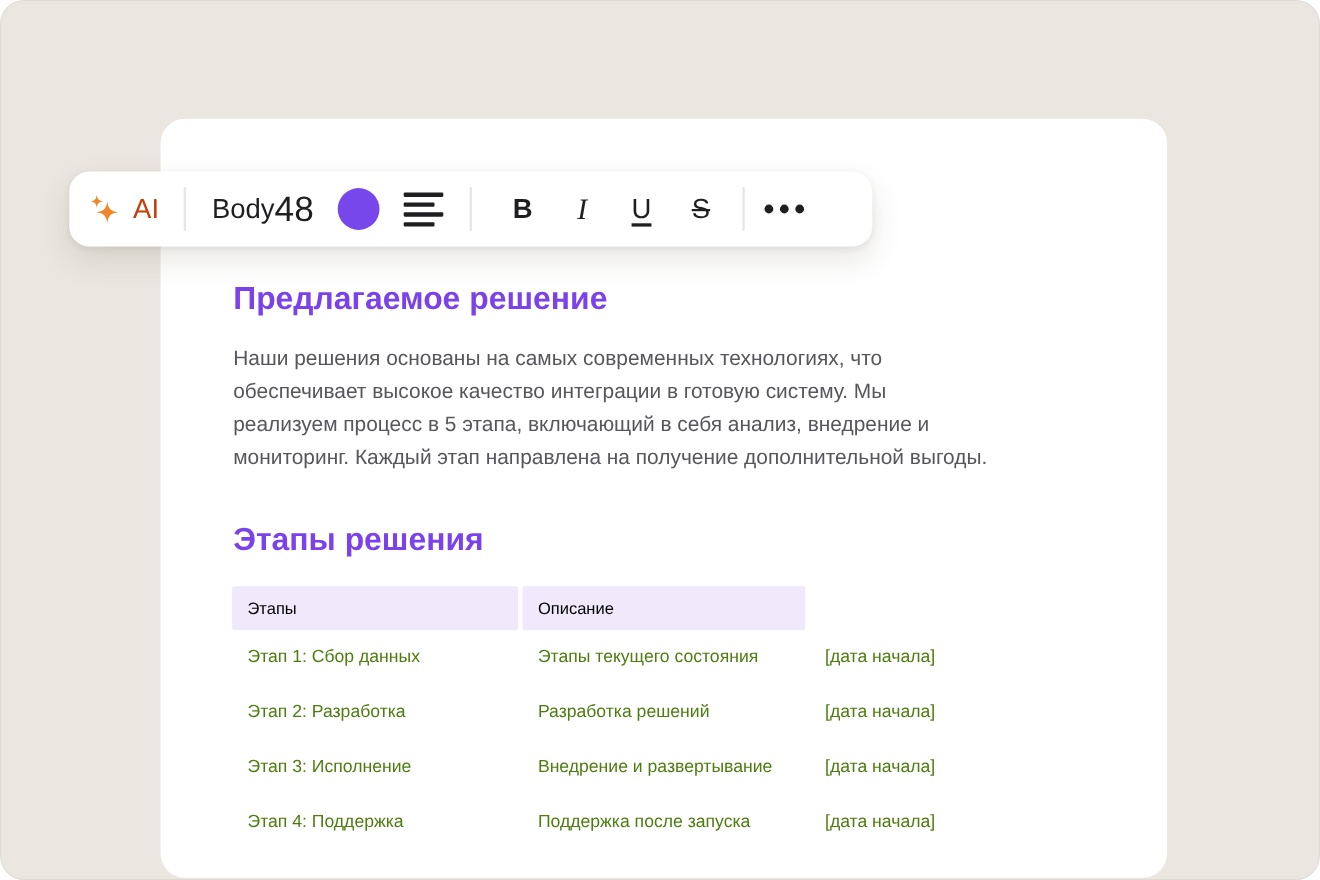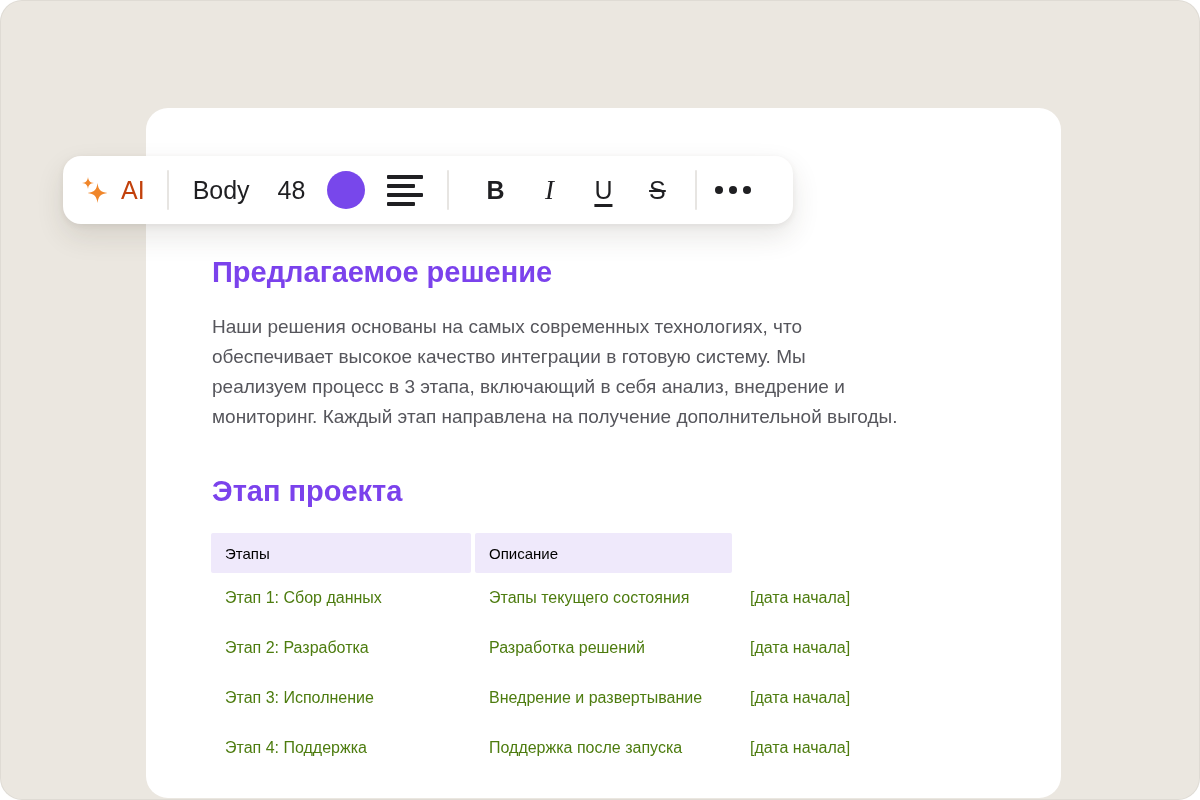--- a/index.html
+++ b/index.html
@@ -97,21 +97,21 @@
   .tb-divider {
     width: 2px;
     height: 40px;
     background: #E7E5E2;
     flex: 0 0 2px;
     border-radius: 1px;
   }
   .ai-btn { display: flex; align-items: center; gap: 12px; cursor: pointer; }
   .ai-label { font-size: 25px; color: #c2410c; }
   .style-btn { font-size: 25px; margin-left: 24px; cursor: pointer; white-space: nowrap; }
-  .size-btn { font-size: 25px; margin-left: 28px; cursor: pointer; }
+  .size-btn { font-size: 32px; cursor: pointer; }
   .swatch-btn {
     width: 38px; height: 38px;
     border-radius: 50%;
     background: #7847EB;
     margin-left: 22px;
     flex: 0 0 38px;
     cursor: pointer;
   }
   .align-btn {
     margin-left: 22px;
@@ -154,25 +154,25 @@
 
 <div class="frame">
 
   <div class="card">
 
     <h1 class="doc-h1 first">Предлагаемое решение</h1>
 
     <div class="doc-para">
       <div class="line">Наши решения основаны на самых современных технологиях, что</div>
       <div class="line">обеспечивает высокое качество интеграции в готовую систему. Мы</div>
-      <div class="line">реализуем процесс в 3 этапа, включающий в себя анализ, внедрение и</div>
+      <div class="line">реализуем процесс в 5 этапа, включающий в себя анализ, внедрение и</div>
       <div class="line">мониторинг. Каждый этап направлена на получение дополнительной выгоды.</div>
     </div>
 
-    <h1 class="doc-h1 second">Этап проекта</h1>
+    <h1 class="doc-h1 second">Этапы решения</h1>
 
     <div class="stages-table">
       <div class="t-head">
         <div class="th col-0">Этапы</div>
         <div class="th col-1">Описание</div>
       </div>
 
       <div class="t-row">
         <div class="td col-0">Этап 1: Сбор данных</div>
         <div class="td col-1">Этапы текущего состояния</div>

